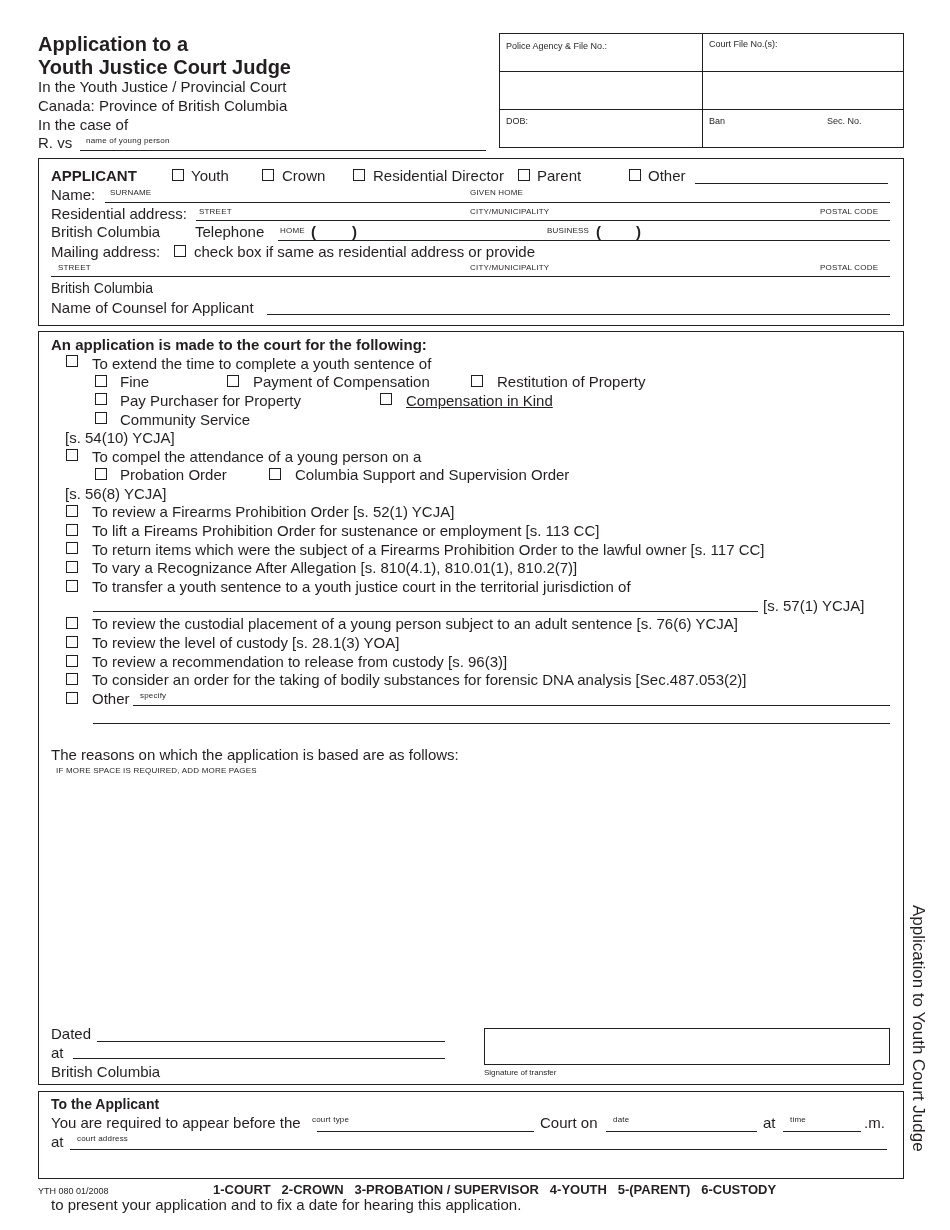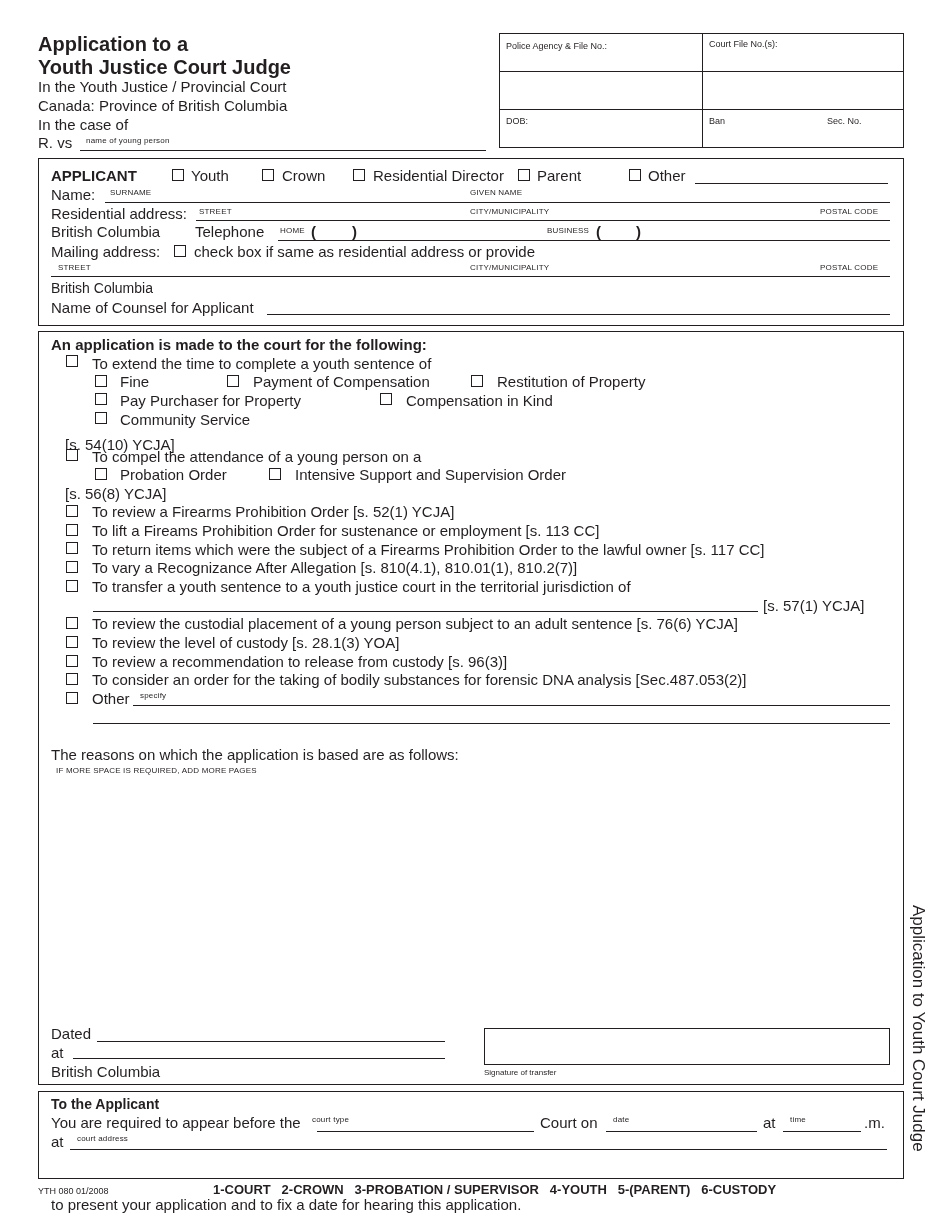--- a/index.html
+++ b/index.html
@@ -52,21 +52,21 @@
 <div class="cb" style="left:353px;top:169px;"></div>
 <div class="t" style="left:373px;top:167px;">Residential Director</div>
 <div class="cb" style="left:518px;top:169px;"></div>
 <div class="t" style="left:537px;top:167px;">Parent</div>
 <div class="cb" style="left:629px;top:169px;"></div>
 <div class="t" style="left:648px;top:167px;">Other</div>
 <div class="line field" style="left:695px;top:183px;width:193px;"></div>
 
 <div class="t" style="left:51px;top:186px;">Name:</div>
 <div class="s" style="left:110px;top:188px;">SURNAME</div>
-<div class="s" style="left:470px;top:188px;">GIVEN NAME</div>
+<div class="s" style="left:470px;top:188px;">GIVEN HOME</div>
 <div class="line field" style="left:105px;top:202px;width:785px;"></div>
 
 <div class="t" style="left:51px;top:205px;">Residential address:</div>
 <div class="s" style="left:199px;top:207px;">STREET</div>
 <div class="s" style="left:470px;top:207px;">CITY/MUNICIPALITY</div>
 <div class="s" style="left:820px;top:207px;">POSTAL CODE</div>
 <div class="line field" style="left:196px;top:220px;width:694px;"></div>
 
 <div class="t" style="left:51px;top:223px;">British Columbia</div>
 <div class="t" style="left:195px;top:223px;">Telephone</div>
@@ -97,31 +97,31 @@
 <div class="t" style="left:92px;top:355px;">To extend the time to complete a youth sentence of</div>
 <div class="cb" style="left:95px;top:375px;"></div>
 <div class="t" style="left:120px;top:373px;">Fine</div>
 <div class="cb" style="left:227px;top:375px;"></div>
 <div class="t" style="left:253px;top:373px;">Payment of Compensation</div>
 <div class="cb" style="left:471px;top:375px;"></div>
 <div class="t" style="left:497px;top:373px;">Restitution of Property</div>
 <div class="cb" style="left:95px;top:393px;"></div>
 <div class="t" style="left:120px;top:392px;">Pay Purchaser for Property</div>
 <div class="cb" style="left:380px;top:393px;"></div>
-<div class="t" style="left:406px;top:392px;">Compensation in Kind</div>
+<div class="t" style="left:406px;top:392px;text-decoration:underline;">Compensation in Kind</div>
 <div class="cb" style="left:95px;top:412px;"></div>
 <div class="t" style="left:120px;top:411px;">Community Service</div>
-<div class="t" style="left:65px;top:429px;margin-top:7px;">[s. 54(10) YCJA]</div>
+<div class="t" style="left:65px;top:429px;">[s. 54(10) YCJA]</div>
 
 <div class="cb" style="left:66px;top:449px;"></div>
 <div class="t" style="left:92px;top:448px;">To compel the attendance of a young person on a</div>
 <div class="cb" style="left:95px;top:468px;"></div>
 <div class="t" style="left:120px;top:466px;">Probation Order</div>
 <div class="cb" style="left:269px;top:468px;"></div>
-<div class="t" style="left:295px;top:466px;">Intensive Support and Supervision Order</div>
+<div class="t" style="left:295px;top:466px;">Columbia Support and Supervision Order</div>
 <div class="t" style="left:65px;top:485px;">[s. 56(8) YCJA]</div>
 
 <div class="cb" style="left:66px;top:505px;"></div>
 <div class="t" style="left:92px;top:503px;">To review a Firearms Prohibition Order [s. 52(1) YCJA]</div>
 <div class="cb" style="left:66px;top:524px;"></div>
 <div class="t" style="left:92px;top:522px;">To lift a Fireams Prohibition Order for sustenance or employment [s. 113 CC]</div>
 <div class="cb" style="left:66px;top:542px;"></div>
 <div class="t" style="left:92px;top:541px;">To return items which were the subject of a Firearms Prohibition Order to the lawful owner [s. 117 CC]</div>
 <div class="cb" style="left:66px;top:561px;"></div>
 <div class="t" style="left:92px;top:559px;">To vary a Recognizance After Allegation [s. 810(4.1), 810.01(1), 810.2(7)]</div>

